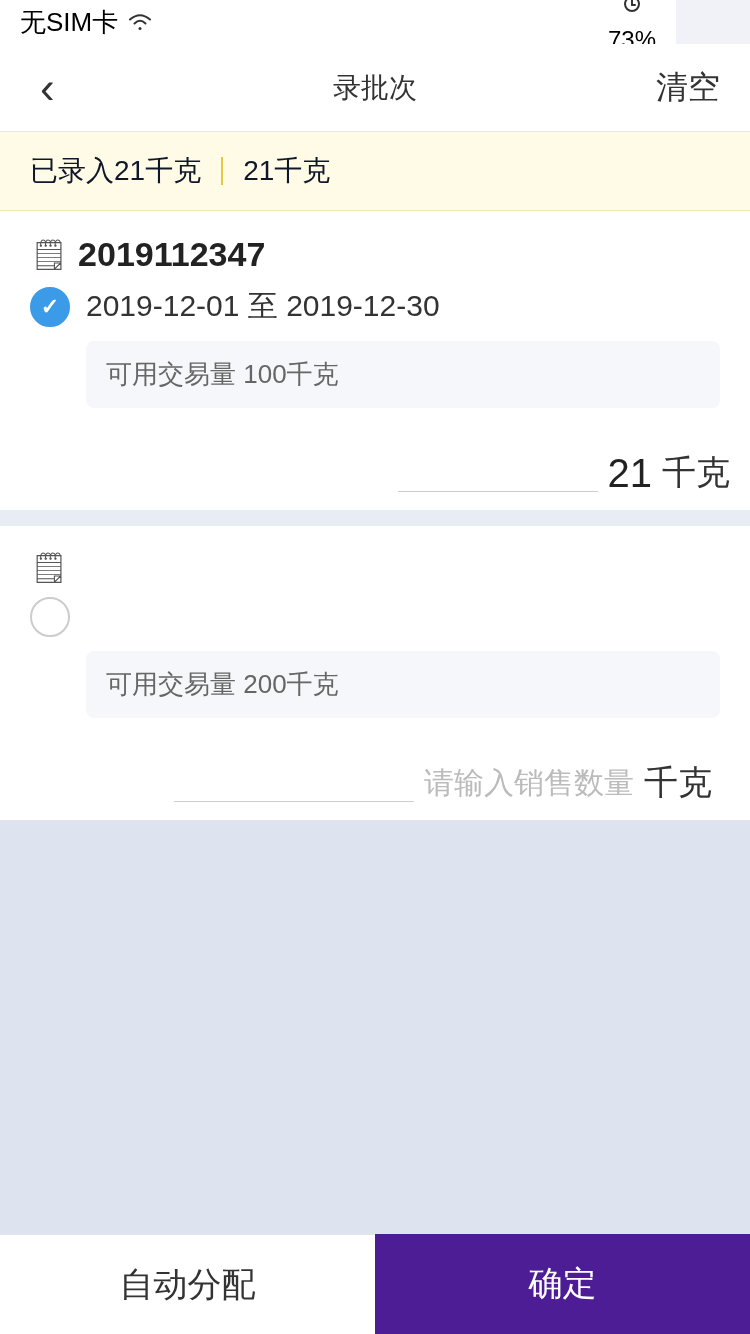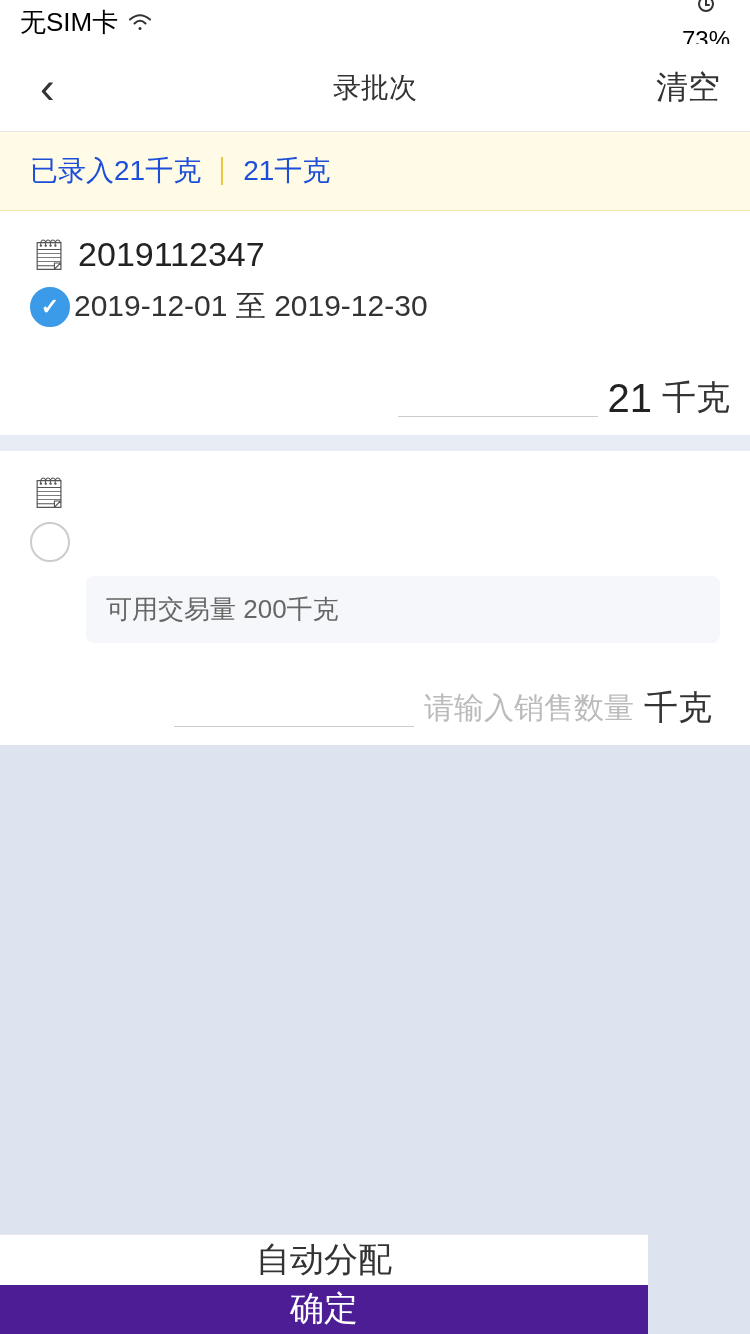--- a/index.html
+++ b/index.html
@@ -7,21 +7,21 @@
     body {
       width: 750px;
       min-height: 1334px;
       font-family: -apple-system, "PingFang SC", "Helvetica Neue", Arial, sans-serif;
       background: #f0f2f7;
       overflow-x: hidden;
     }
 
     
     .status-bar {
-      width: 750px;
+      width: 676px;
       height: 44px;
       background: #fff;
       display: flex;
       align-items: center;
       justify-content: space-between;
       padding: 0 20px;
       font-size: 28px;
       font-weight: 500;
     }
     .status-left {
@@ -80,21 +80,21 @@
     .summary-bar {
       background: #fffbe6;
       padding: 20px 30px;
       display: flex;
       align-items: center;
       gap: 20px;
       border-bottom: 1px solid #f0e6b0;
     }
     .summary-item {
       font-size: 28px;
-      color: #1d4ed8;
+      color: #0f172a;
     }
     .summary-divider {
       width: 2px;
       height: 28px;
       background: #e8c840;
     }
 
     
     .batch-section {
       background: #fff;
@@ -109,27 +109,27 @@
       align-items: center;
       gap: 10px;
       margin-bottom: 12px;
     }
     .batch-id-icon {
       font-size: 30px;
       color: #555;
     }
     .batch-id {
       font-size: 34px;
-      font-weight: 400;
+      font-weight: 700;
       color: #222;
     }
     .batch-date-row {
       display: flex;
       align-items: center;
-      gap: 4px;
+      gap: 16px;
       margin-bottom: 14px;
     }
     .radio-circle {
       width: 40px;
       height: 40px;
       border-radius: 50%;
       border: 2px solid #ccc;
       background: #fff;
       flex-shrink: 0;
     }
@@ -221,24 +221,23 @@
     .grey-area {
       background: #dde3ef;
       flex: 1;
       min-height: 380px;
     }
 
     
     .bottom-bar {
       position: fixed;
       bottom: 0;
-      width: 648px;
+      width: 750px;
       height: 100px;
       display: flex;
-      flex-direction: column;
     }
     .bottom-auto {
       flex: 1;
       background: #fff;
       display: flex;
       align-items: center;
       justify-content: center;
       font-size: 34px;
       color: #333;
       border-top: 1px solid #e8e8e8;
@@ -318,20 +317,21 @@
   <div class="batch-section">
     <div class="batch-item">
       <div class="batch-header">
         <span class="batch-id-icon">🗒</span>
         <span class="batch-id">2019112347</span>
       </div>
       <div class="batch-date-row">
         <div class="radio-circle checked"></div>
         <span class="batch-date">2019-12-01 至 2019-12-30</span>
       </div>
+      <div class="batch-avail-box">可用交易量 100千克</div>
     </div>
 
     <div class="quantity-row">
       <div class="quantity-divider"></div>
       <span class="quantity-value">21</span>
       <span class="quantity-unit">千克</span>
     </div>
   </div>
 
   <div class="section-sep"></div>

